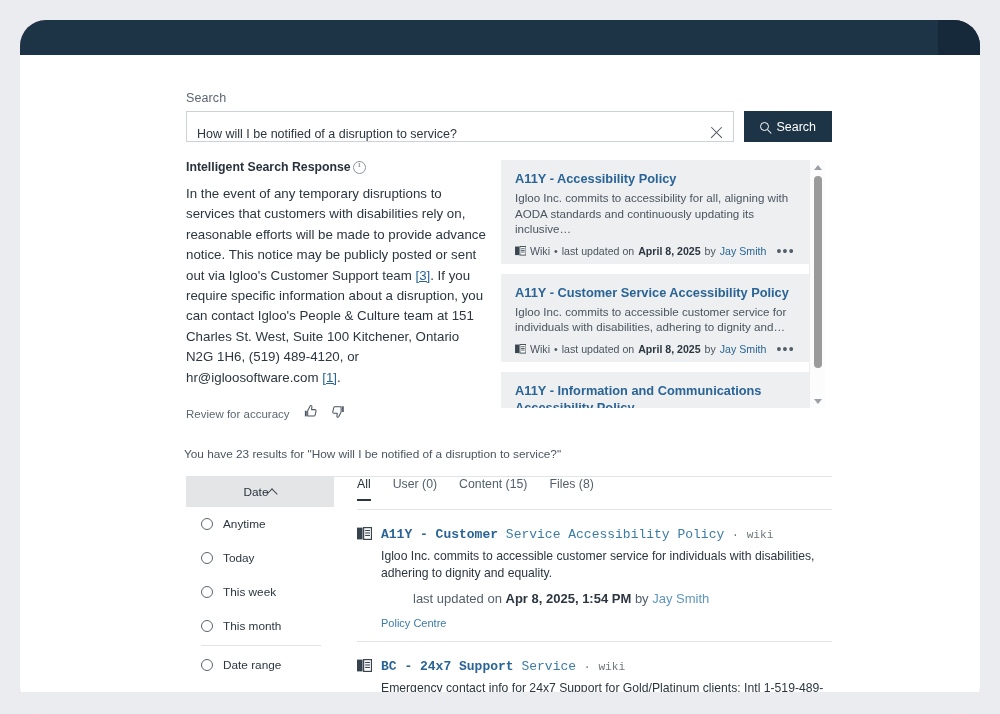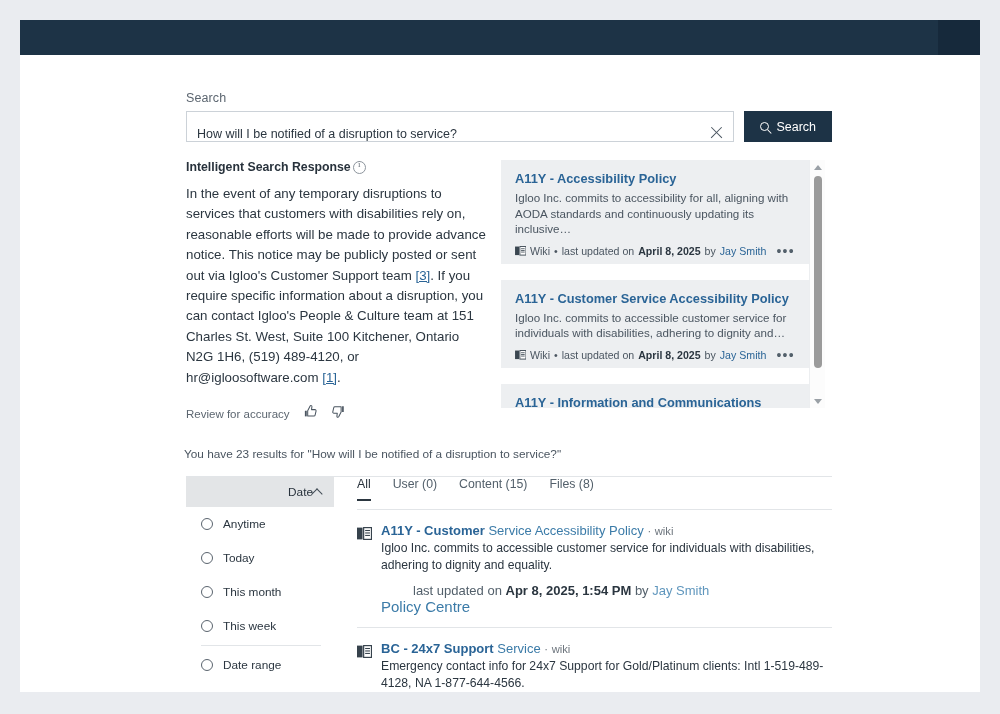--- a/index.html
+++ b/index.html
@@ -10,20 +10,21 @@
     font-family: "Liberation Sans", sans-serif;
     overflow: hidden;
   }
 
   #app {
     position: absolute;
     left: 20px; top: 20px;
     width: 960px; height: 694px;
     background: #f9a8d4;
     overflow: hidden;
+    border-radius: 26px;
   }
 
   
   .topbar {
     position: relative;
     height: 35px;
     background: #1d3346;
     width: 100%;
   }
   .topbar-right-block {
@@ -173,21 +174,21 @@
     flex: none;
   }
   .cards-clip {
     position: absolute;
     left: 0; top: 0; right: 16px; bottom: 0;
     overflow: hidden;
   }
   .card {
     background: #edeff1;
     padding: 10px 14px 7px 14px;
-    margin-bottom: 16px;
+    margin-bottom: 10px;
   }
   .card-title {
     font-size: 12.8px;
     color: #2a6496;
     font-weight: bold;
     line-height: 17px;
     margin-bottom: 3px;
     cursor: pointer;
   }
   .card-desc {
@@ -247,21 +248,21 @@
     margin-left: -2px;
   }
   .hr { border-top: 1px solid #e2e5e8; margin-top: 15px; }
 
   
   .lower { display: flex; margin-top: 0; }
   .facets { width: 148px; flex: none; }
   .facet-head {
     background: #e3e5e7;
     height: 29px;
-    display: flex; align-items: center; justify-content: flex-end;
+    display: flex; align-items: center; justify-content: center;
     padding: 15px 13px;
     cursor: pointer;
   }
   .facet-head span.lbl { font-size: 11.8px; color: #28323c; }
   .chev {
     width: 8px; height: 8px;
     border-left: 1.4px solid #414b55;
     border-top: 1.4px solid #414b55;
     transform: rotate(45deg);
     margin-top: 3px;
@@ -290,37 +291,37 @@
     padding-bottom: 8px;
     cursor: pointer;
     border-bottom: 2px solid transparent;
   }
   .tab.active { color: #28323c; border-bottom-color: #2b3640; }
   .res-div { border-top: 1px solid #e2e5e8; }
 
   .res-item { padding: 14px 0 12px 0; display: flex; }
   .res-icon { flex: none; width: 24px; padding-top: 2px; }
   .res-main { flex: 1; }
-  .res-title-line { font-size: 13px; line-height: 14px; }
+  .res-title-line { font-size: 13px; line-height: 22px; font-family: Liberation Mono, monospace; }
   .res-title {
     color: #2a6496; cursor: pointer; font-weight: bold;
   }
   .res-title .norm { font-weight: normal; color: #3b7ba8; }
   .res-type { color: #6d757d; font-size: 11.2px; font-weight: normal; }
   .res-desc {
     font-size: 12.2px; color: #2b3640;
     line-height: 17px; margin-top: 2px;
   }
   .res-meta {
     font-size: 13px; color: #53606b; margin-top: 9px; padding-left: 32px;
   }
   .res-meta b { color: #2b3640; }
   .res-meta .author { color: #5f96bd; }
   .res-space {
-    font-size: 15px; color: #3b7ba8; cursor: pointer;
+    font-size: 11px; color: #3b7ba8; margin-top: 11px; cursor: pointer;
   }
   .footer-strip {
     position: absolute;
     left: 0; right: 0; bottom: 0;
     height: 22px;
     background: #eaecf0;
   }
 </style>
 </head>
 <body>
@@ -452,25 +453,25 @@
           <div class="facet-opt">
             <span class="radio"></span>
             <span>Anytime</span>
           </div>
           <div class="facet-opt">
             <span class="radio"></span>
             <span>Today</span>
           </div>
           <div class="facet-opt">
             <span class="radio"></span>
-            <span>This month</span>
+            <span>This week</span>
           </div>
           <div class="facet-opt">
             <span class="radio"></span>
-            <span>This week</span>
+            <span>This month</span>
           </div>
           <div class="facet-div"></div>
           <div class="facet-opt">
             <span class="radio"></span>
             <span>Date range</span>
           </div>
         </div>
 
         <div class="results">
           <div class="tabs">

